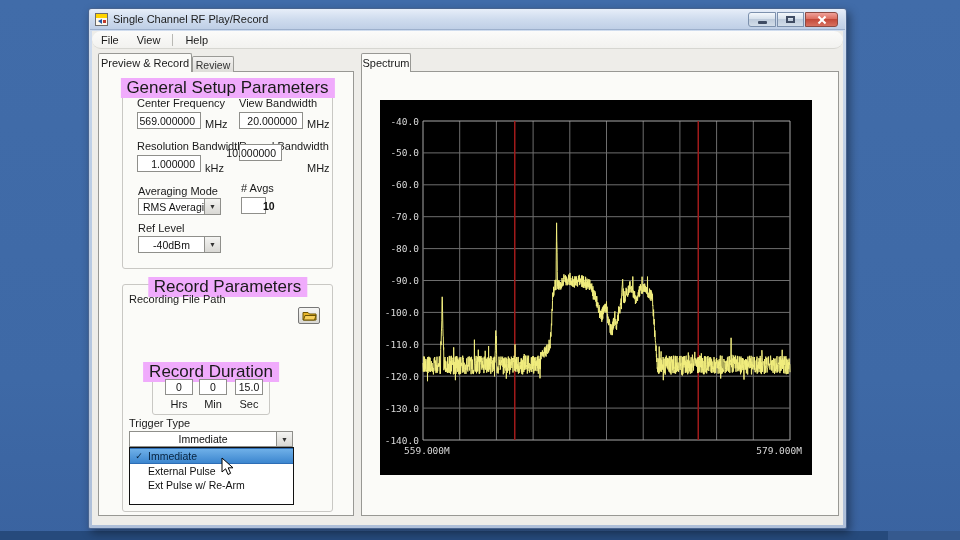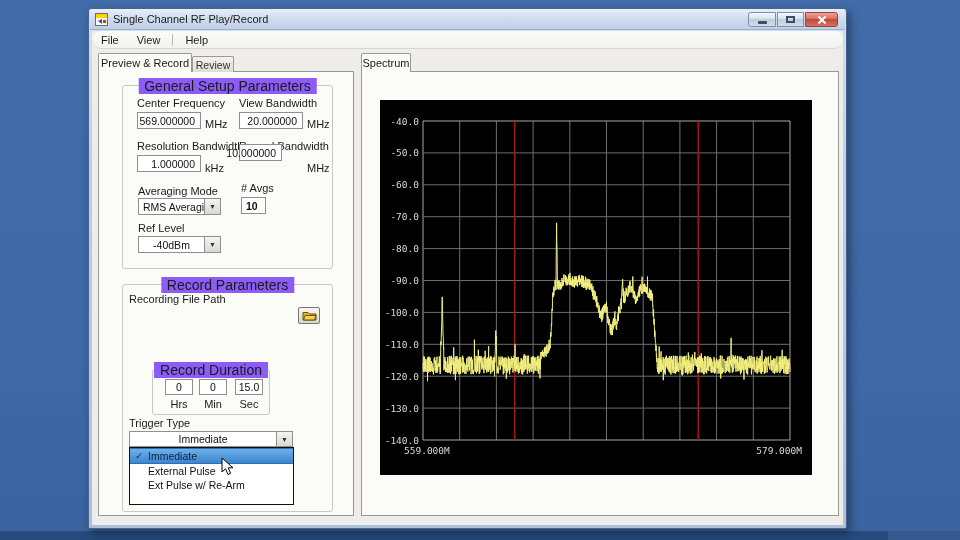--- a/index.html
+++ b/index.html
@@ -38,30 +38,30 @@
   .menu-sep{width:1px;height:12px;background:#b9b9b4;margin:0 3px;}
 
   
   .tabpage{position:absolute;background:#fbfbf8;border:1px solid #989894;box-sizing:border-box;}
   .tab{position:absolute;box-sizing:border-box;font-size:11px;color:#1a1a1a;display:flex;align-items:center;justify-content:center;}
   .tab.active{background:#fbfbf8;border:1px solid #989894;border-bottom:none;border-radius:2px 2px 0 0;z-index:3;}
   .tab.inactive{background:linear-gradient(180deg,#f4f3f1,#dddcd8);border:1px solid #9a9a96;border-bottom:none;
                 border-radius:2px 2px 0 0;font-size:10.5px;color:#333;z-index:1;}
 
   .groupbox{position:absolute;border:1px solid #c9c8c4;border-radius:3px;box-sizing:border-box;}
-  .groupbox-label{position:absolute;top:-8px;left:50%;transform:translateX(-50%);background:#8b5cf6;
-                  padding:0 6px;font-size:14px;color:#1a1a1a;white-space:nowrap;}
+  .groupbox-label{position:absolute;top:-8px;left:50%;transform:translateX(-50%);background:#f0abfc;
+                  padding:0 6px;font-size:17px;color:#1a1a1a;white-space:nowrap;}
 
   .fld-label{position:absolute;font-size:11px;color:#1a1a1a;white-space:nowrap;}
   .unit-label{position:absolute;font-size:11px;color:#1a1a1a;}
   .num-input{position:absolute;background:#fff;border:1px solid #8f8f8b;box-sizing:border-box;
              font-size:10.5px;color:#111;display:flex;align-items:center;}
   .num-input.right{justify-content:flex-end;padding-right:5px;}
   .num-input.center{justify-content:center;}
-  .num-input.left{justify-content:flex-start;padding-left:4px;font-weight:bold;}
+  .num-input.left{justify-content:flex-start;padding-left:21px;font-weight:bold;}
 
   .combo{position:absolute;border:1px solid #8f8f8b;background:#fff;box-sizing:border-box;display:flex;}
   .combo-value{flex:1;font-size:10.5px;color:#111;display:flex;align-items:center;overflow:hidden;white-space:nowrap;}
   .combo-value.center{justify-content:center;} .combo-value.left{padding-left:4px;}
   .combo-btn{width:15px;border-left:1px solid #8f8f8b;background:linear-gradient(180deg,#f4f4f2,#d9d8d4);
              display:flex;align-items:center;justify-content:center;font-size:7px;color:#333;}
 
   .path-box{position:absolute;background:#fff;border:1px solid #8f8f8b;box-sizing:border-box;
             font-size:10.5px;color:#111;padding:4px 6px;}
   .icon-btn{position:absolute;border:1px solid #777;box-sizing:border-box;border-radius:2px;

